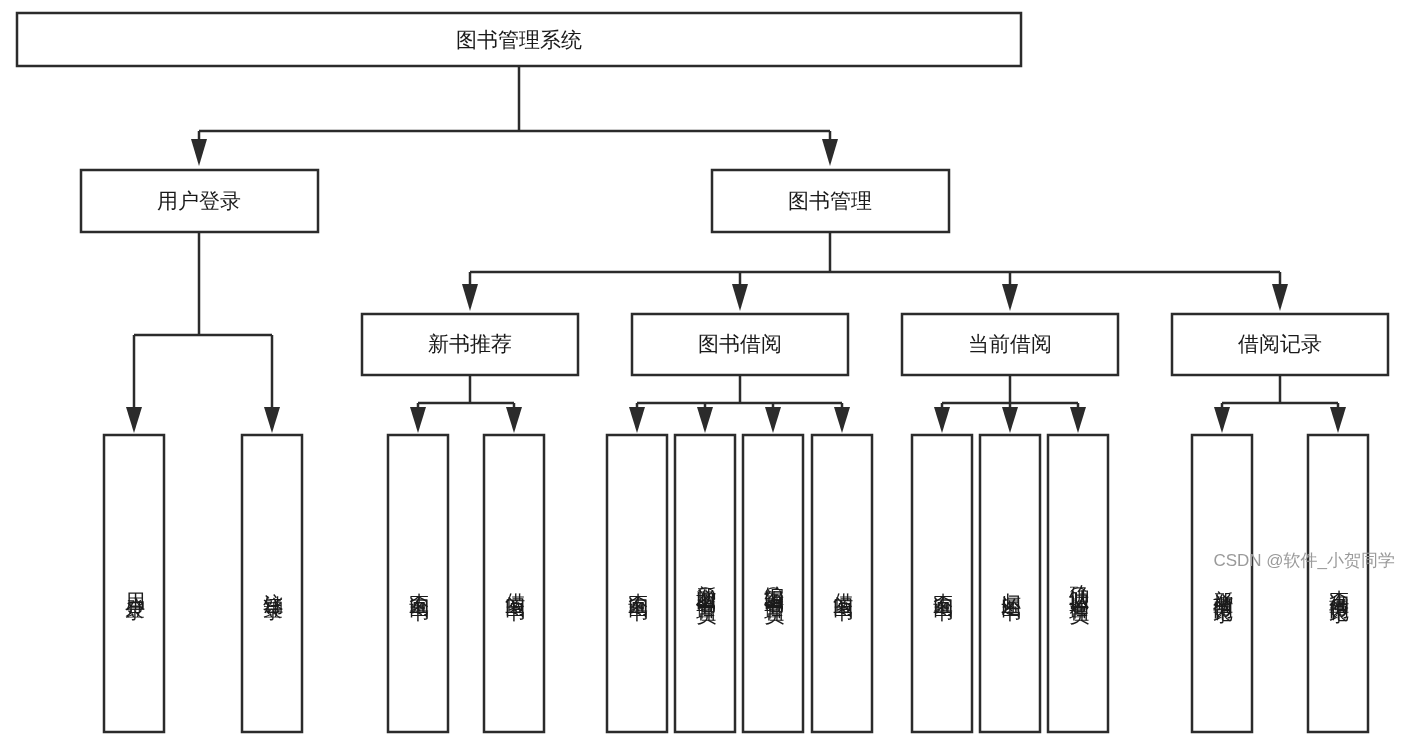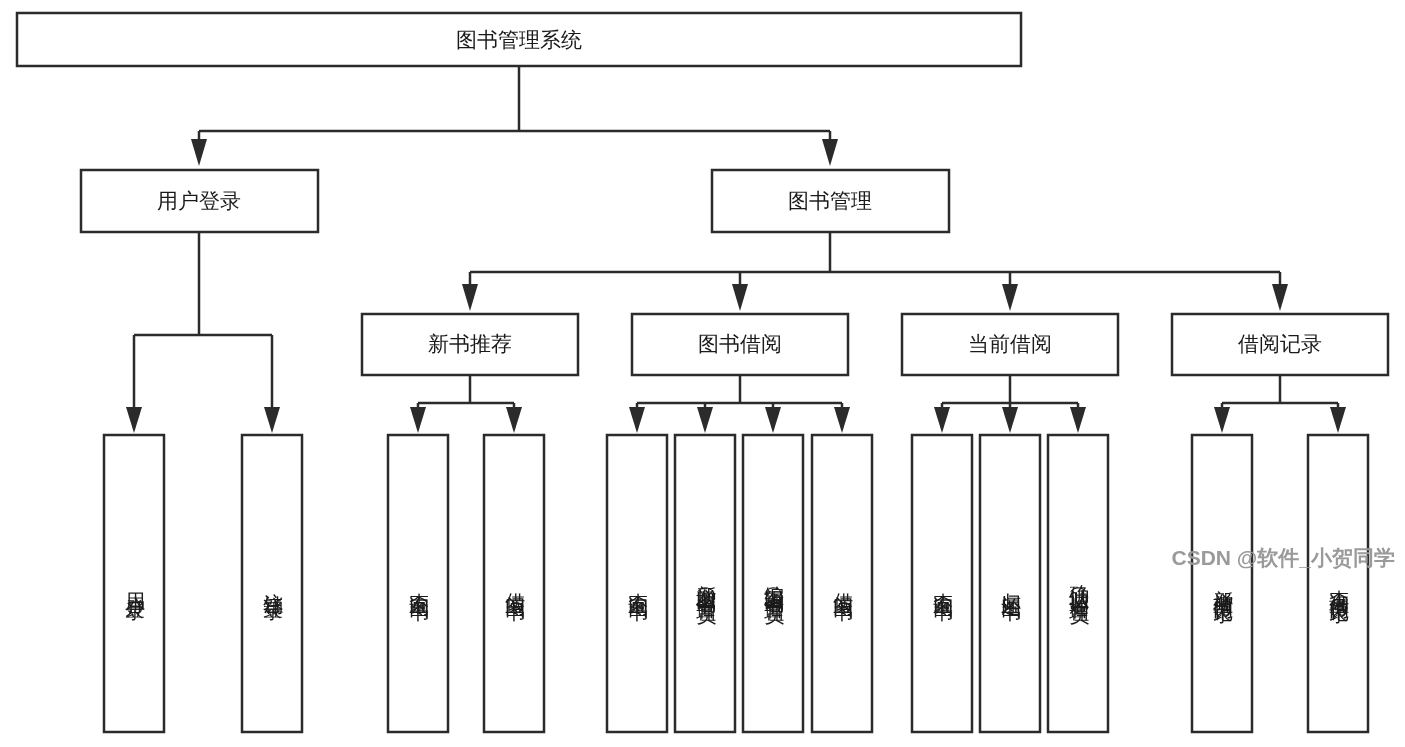--- a/index.html
+++ b/index.html
@@ -55,25 +55,24 @@
     font-size: 20px;
     writing-mode: vertical-rl;
     text-orientation: upright;
     letter-spacing: 3px;
   }
   .watermark {
     position: absolute;
     right: 10px;
     bottom: 5px;
     font-family: "Liberation Sans", "DejaVu Sans", sans-serif;
-    font-size: 21px;
+    font-size: 17px;
     color: #9a9a9a;
     white-space: nowrap;
     pointer-events: none;
-    font-weight: bold;
   }
 </style>
 </head>
 <body>
 
 <div id="diagram-root">
 
   <svg class="diagram-canvas" viewBox="0 0 1405 747">
 
     <g>

